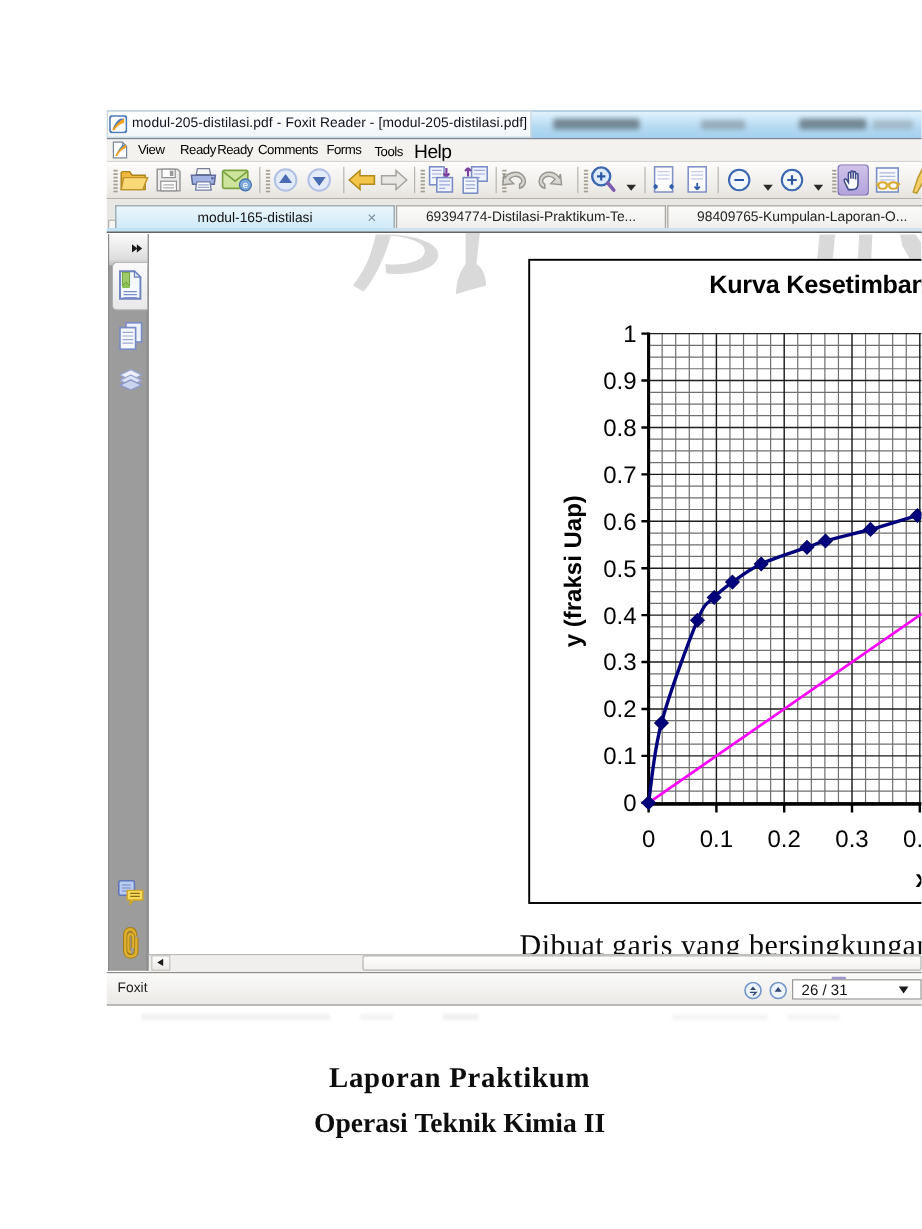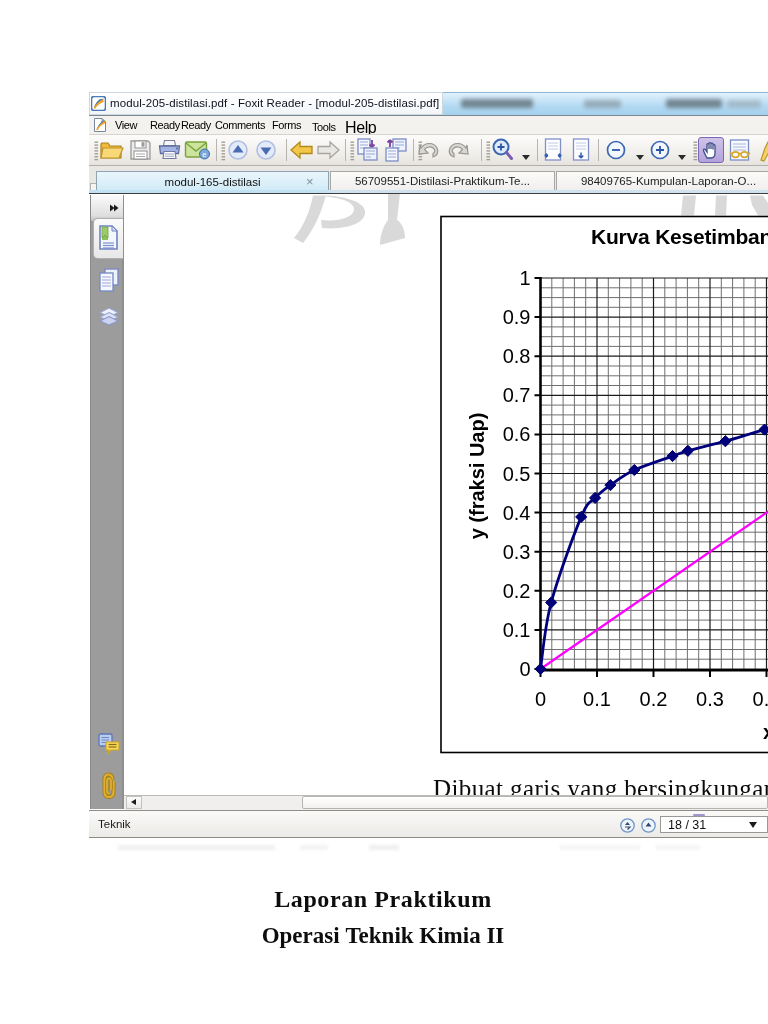--- a/index.html
+++ b/index.html
@@ -209,21 +209,21 @@
 <path d="M4 16.5 C4 14.8,5.5 13.8,7.5 13.8 C9.5 13.8,11 14.8,11 16.5 C11 18.2,9.5 19.3,7.5 19.3 C5.5 19.3,4 18.2,4 16.5 Z M13 16.5 C13 14.8,14.5 13.8,16.5 13.8 C18.5 13.8,20 14.8,20 16.5 C20 18.2,18.5 19.3,16.5 19.3 C14.5 19.3,13 18.2,13 16.5 Z M11 16 C11.5 15.3,12.5 15.3,13 16 M4 16 L2 15 M20 16 L22 15" fill="none" stroke="#d8a92d" stroke-width="1.7"></path>
     </svg></div>
 <div class="abs" style="left:759px;top:138px;width:22px;height:24px;"><svg width="22" height="24" viewBox="0 0 22 24">
 <path d="M2 22 L6 10 L10 2 L16 4 L10 14 L5 23 Z" fill="#f5d06a" stroke="#b9992a" stroke-width="1.2"></path>
     </svg></div>
 
 <div class="abs" style="left:89px;top:166px;width:679px;height:27px;background:#e9e7e3;"></div>
 <div class="abs" style="left:90px;top:183px;width:7px;height:9px;background:#f5f4f2;border:1px solid #b5b3af;"></div>
 <div class="abs" style="left:96px;top:171px;width:233px;height:21.5px;background:linear-gradient(#eaf6fc,#cde9f7);border:1px solid #8fa4b0;border-bottom:none;font-size:11.5px;color:#111;text-align:center;line-height:20px;">modul-165-distilasi</div>
 <div class="abs" style="left:306px;top:176px;width:11px;height:11px;color:#7b8e99;font-size:13px;line-height:11px;">×</div>
-<div class="abs" style="left:330px;top:171px;width:225px;height:18.5px;background:linear-gradient(#fbfbfa,#f0efed);border:1px solid #a9a7a3;border-bottom:none;font-size:11.5px;color:#222;text-align:center;line-height:19px;">56709551-Distilasi-Praktikum-Te...</div>
+<div class="abs" style="left:330px;top:171px;width:225px;height:18.5px;background:linear-gradient(#fbfbfa,#f0efed);border:1px solid #a9a7a3;border-bottom:none;font-size:11.5px;color:#222;text-align:center;line-height:19px;">69394774-Distilasi-Praktikum-Te...</div>
 <div class="abs" style="left:556px;top:171px;width:225px;height:18.5px;background:linear-gradient(#fbfbfa,#f0efed);border:1px solid #a9a7a3;border-bottom:none;font-size:11.5px;color:#222;text-align:center;line-height:19px;">98409765-Kumpulan-Laporan-O...</div>
 
 <div class="abs" style="left:89px;top:189.5px;width:679px;height:3px;background:linear-gradient(90deg,#c2e1f3 0%,#c2e1f3 34%,#cfe2ee 36%,#cfe2ee 100%);"></div>
 <div class="abs" style="left:89px;top:193px;width:679px;height:1.5px;background:#3c3c3c;"></div>
 
 <div class="abs" id="main" style="left:89px;top:194px;width:679px;height:601px;background:#fff;overflow:hidden;">
 
   <svg class="abs" style="left:0;top:0" width="679" height="69" viewBox="89 194 679 69">
     <g fill="#d9d9d9">
       <path d="M313 195.5 L326 195.5 C321 214,313 231,303 243 L294 238 C304 226,310 211,313 195.5 Z"></path>
@@ -323,32 +323,32 @@
         <path d="M8.2 21.5 C6.8 21.5,6 20.5,6 19 L6 9 C6 7.6,6.8 6.5,8 6.5 C9.2 6.5,10 7.6,10 9 L10 18" fill="none" stroke="#ddb032" stroke-width="1.8"></path>
       </svg></div>
 </div>
 
 <div class="abs" style="left:124px;top:795px;width:644px;height:15px;background:#f0efee;border-top:1px solid #bdbbb8;"></div>
 <div class="abs" style="left:126px;top:796px;width:16px;height:13px;background:linear-gradient(#fcfcfb,#ebe9e6);border:1px solid #c4c2bf;"></div>
 <div class="abs" style="left:131px;top:799px;width:0;height:0;border-top:3.5px solid transparent;border-bottom:3.5px solid transparent;border-right:5px solid #1a1a1a;"></div>
 <div class="abs" style="left:302px;top:796px;width:466px;height:13px;background:linear-gradient(#ffffff,#f2f1ef);border:1px solid #b7b5b2;border-radius:2px;"></div>
 
 <div class="abs" style="left:89px;top:810px;width:679px;height:28px;background:linear-gradient(#fafaf9,#eceae7);border-top:1px solid #918e8a;border-bottom:1px solid #8e8b87;"></div>
-<div class="abs" style="left:98px;top:818px;font-size:11.5px;color:#1a1a1a;">Teknik</div>
+<div class="abs" style="left:98px;top:818px;font-size:11.5px;color:#1a1a1a;">Foxit</div>
 <div class="abs" style="left:620px;top:818px;width:15px;height:15px;"><svg width="15" height="15" viewBox="0 0 15 15">
       <circle cx="7.5" cy="7.5" r="6.7" fill="#eef4fb" stroke="#6f94c8" stroke-width="1.3"></circle>
       <path d="M7.5 4 L10 7 H5 Z" fill="#33486e"></path>
       <path d="M5 9 H10 L7.5 11.5" fill="none" stroke="#33486e" stroke-width="1.2"></path>
     </svg></div>
 <div class="abs" style="left:641px;top:818px;width:15px;height:15px;"><svg width="15" height="15" viewBox="0 0 15 15">
       <circle cx="7.5" cy="7.5" r="6.7" fill="#eef4fb" stroke="#6f94c8" stroke-width="1.3"></circle>
       <path d="M7.5 4.5 L10.5 8.5 H4.5 Z" fill="#33486e"></path>
     </svg></div>
 <div class="abs" style="left:660px;top:816px;width:108px;height:17px;background:#fff;border:1px solid #9a9894;"></div>
-<div class="abs" style="left:668px;top:818px;font-size:12.5px;color:#111;">18 / 31</div>
+<div class="abs" style="left:668px;top:818px;font-size:12.5px;color:#111;">26 / 31</div>
 <div class="abs" style="left:749px;top:822px;width:0;height:0;border-left:4.5px solid transparent;border-right:4.5px solid transparent;border-top:6px solid #1a1a1a;"></div>
 <div class="abs" style="left:693px;top:813.5px;width:12px;height:2.5px;background:#8f84c9;opacity:.85;border-radius:1px;"></div>
 
 <div class="abs" style="left:118px;top:845px;width:157px;height:5px;background:#e2e2e2;opacity:.5;filter:blur(1.5px);"></div>
 <div class="abs" style="left:300px;top:845px;width:28px;height:5px;background:#e4e4e4;opacity:.45;filter:blur(1.5px);"></div>
 <div class="abs" style="left:369px;top:845px;width:30px;height:5px;background:#e0e0e0;opacity:.5;filter:blur(1.5px);"></div>
 <div class="abs" style="left:560px;top:845px;width:80px;height:5px;background:#e6e6e6;opacity:.4;filter:blur(1.5px);"></div>
 <div class="abs" style="left:656px;top:845px;width:44px;height:5px;background:#e6e6e6;opacity:.4;filter:blur(1.5px);"></div>
 
 <div class="abs" style="left:0;top:886px;width:768px;text-align:center;">

